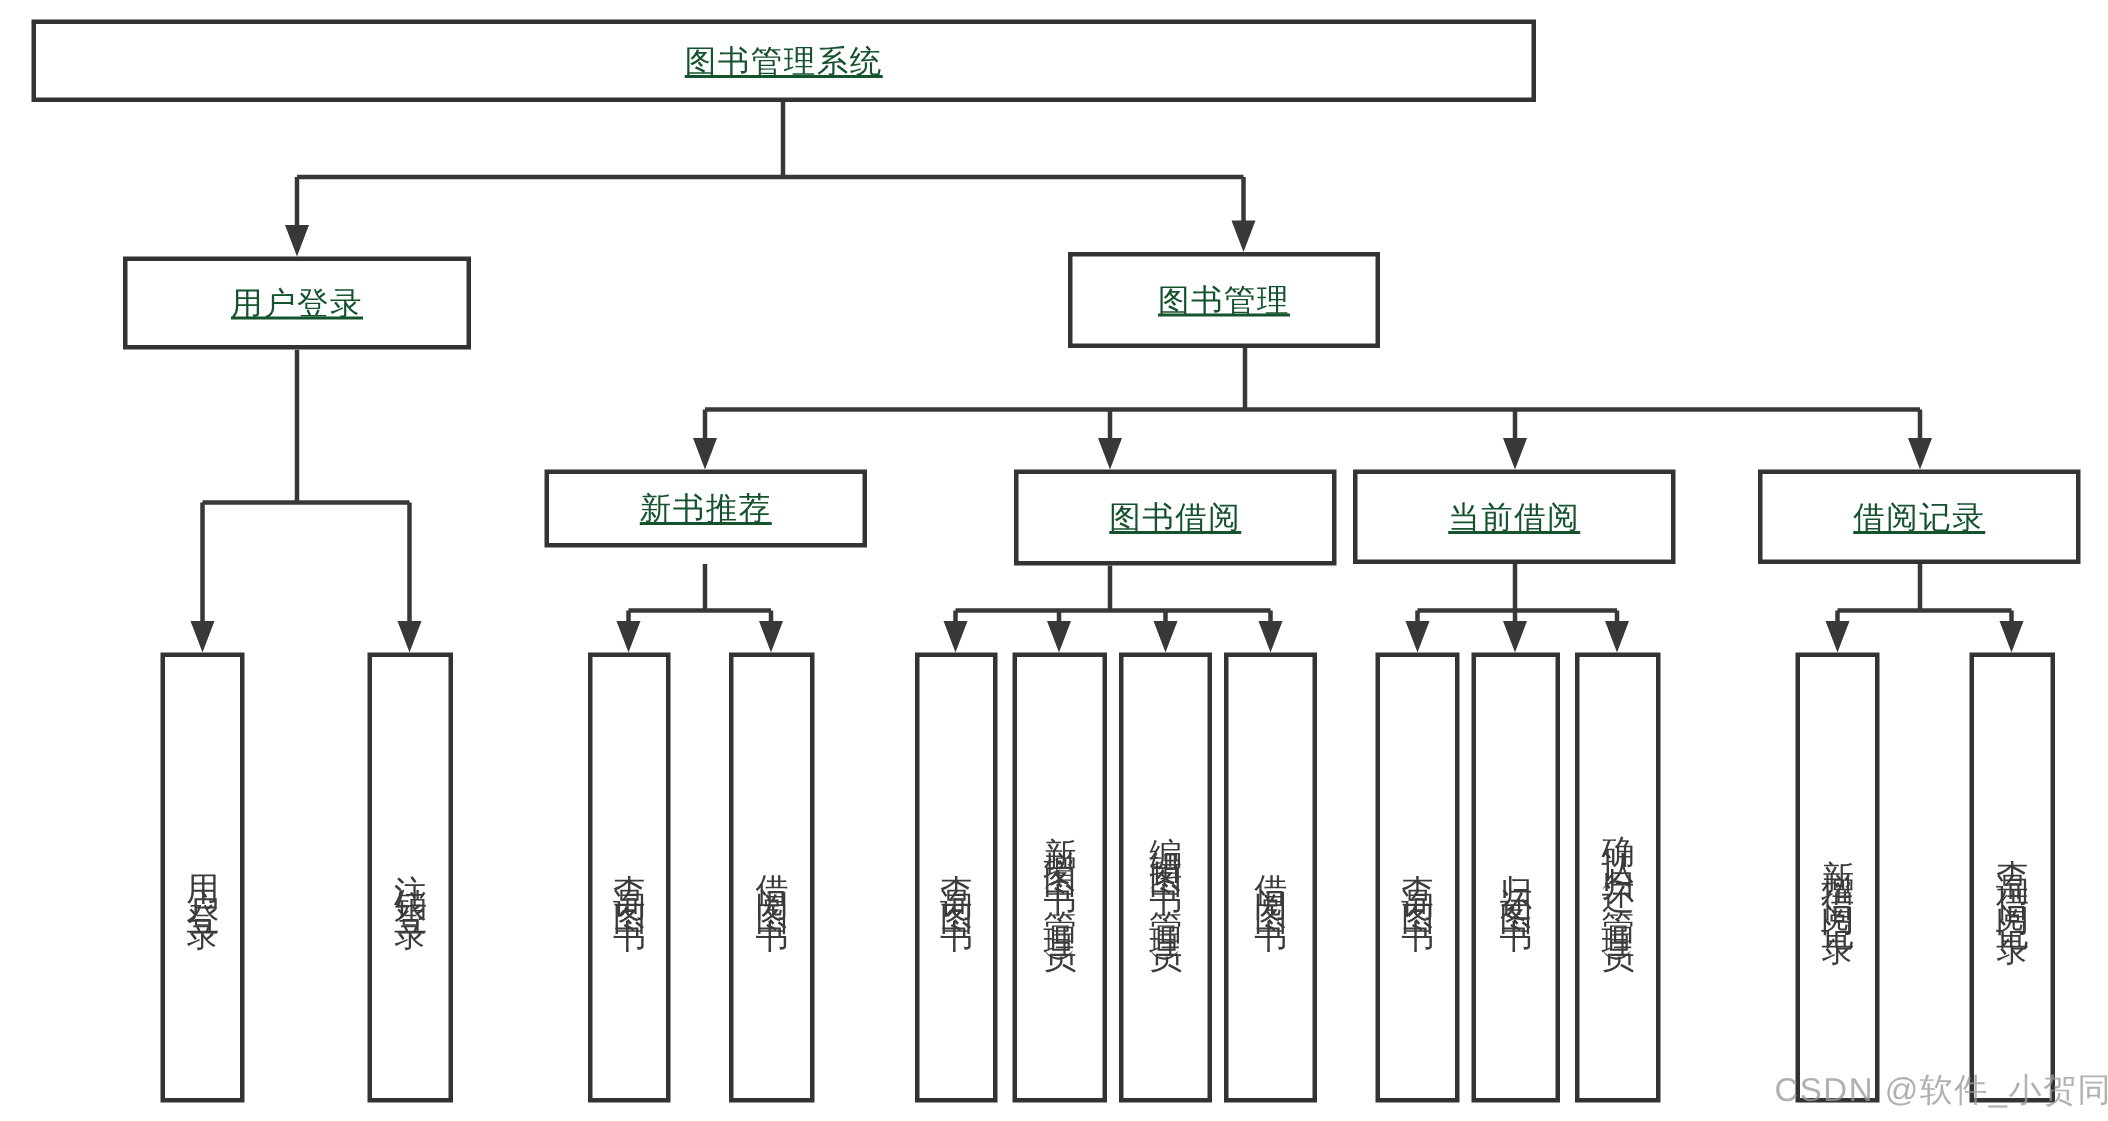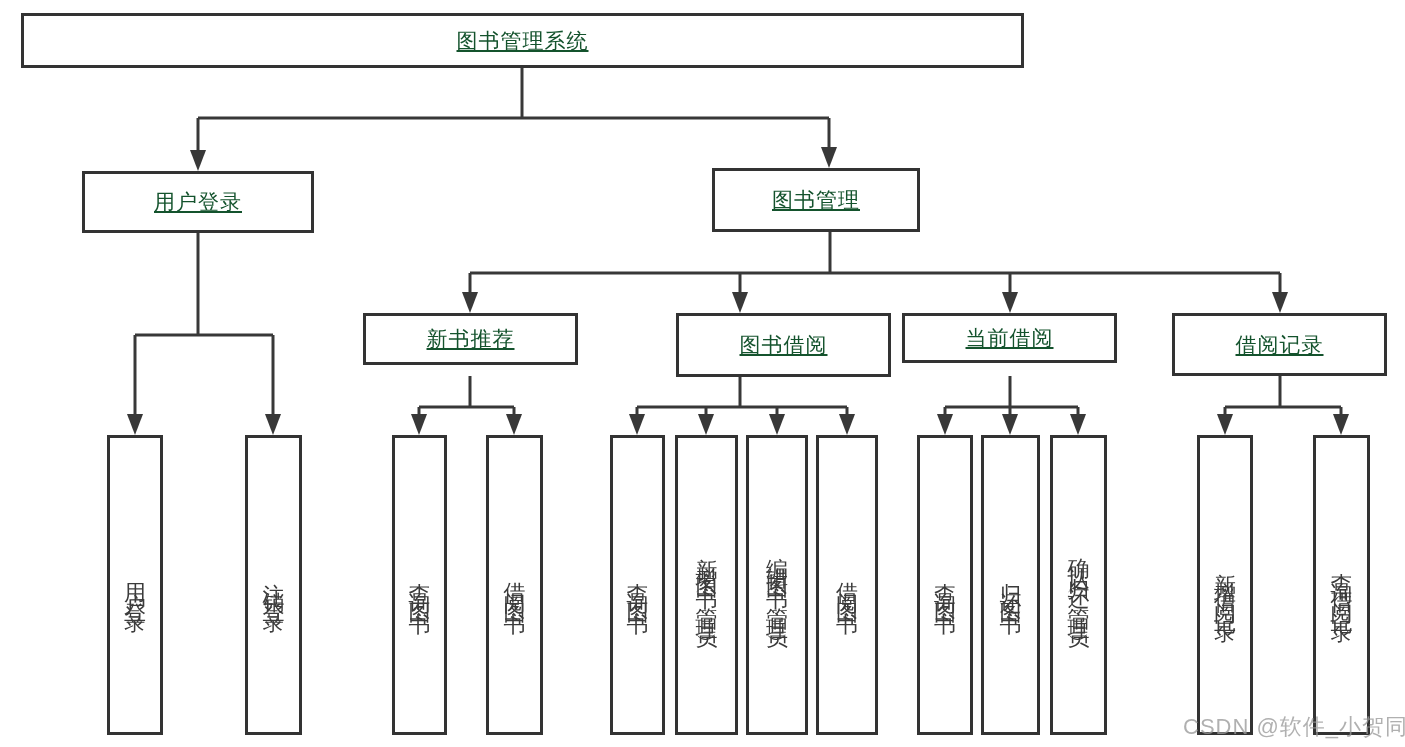--- a/index.html
+++ b/index.html
@@ -105,21 +105,21 @@
   <div class="node" style="left:712px;top:168px;width:208px;height:64px;">
     <span>图书管理</span>
   </div>
 
   <div class="node" style="left:363px;top:313px;width:215px;height:52px;">
     <span>新书推荐</span>
   </div>
   <div class="node" style="left:632px;top:313px;width:215px;height:64px;margin-left:44px;">
     <span>图书借阅</span>
   </div>
-  <div class="node" style="left:902px;top:313px;width:215px;height:50px;">
+  <div class="node" style="left:902px;top:313px;width:215px;height:63px;">
     <span>当前借阅</span>
   </div>
   <div class="node" style="left:1172px;top:313px;width:215px;height:63px;">
     <span>借阅记录</span>
   </div>
 
   <div class="leaf" style="left:107px;width:56px;">
     <span class="vtext">用户登录</span>
   </div>
   <div class="leaf" style="left:245px;width:57px;">

